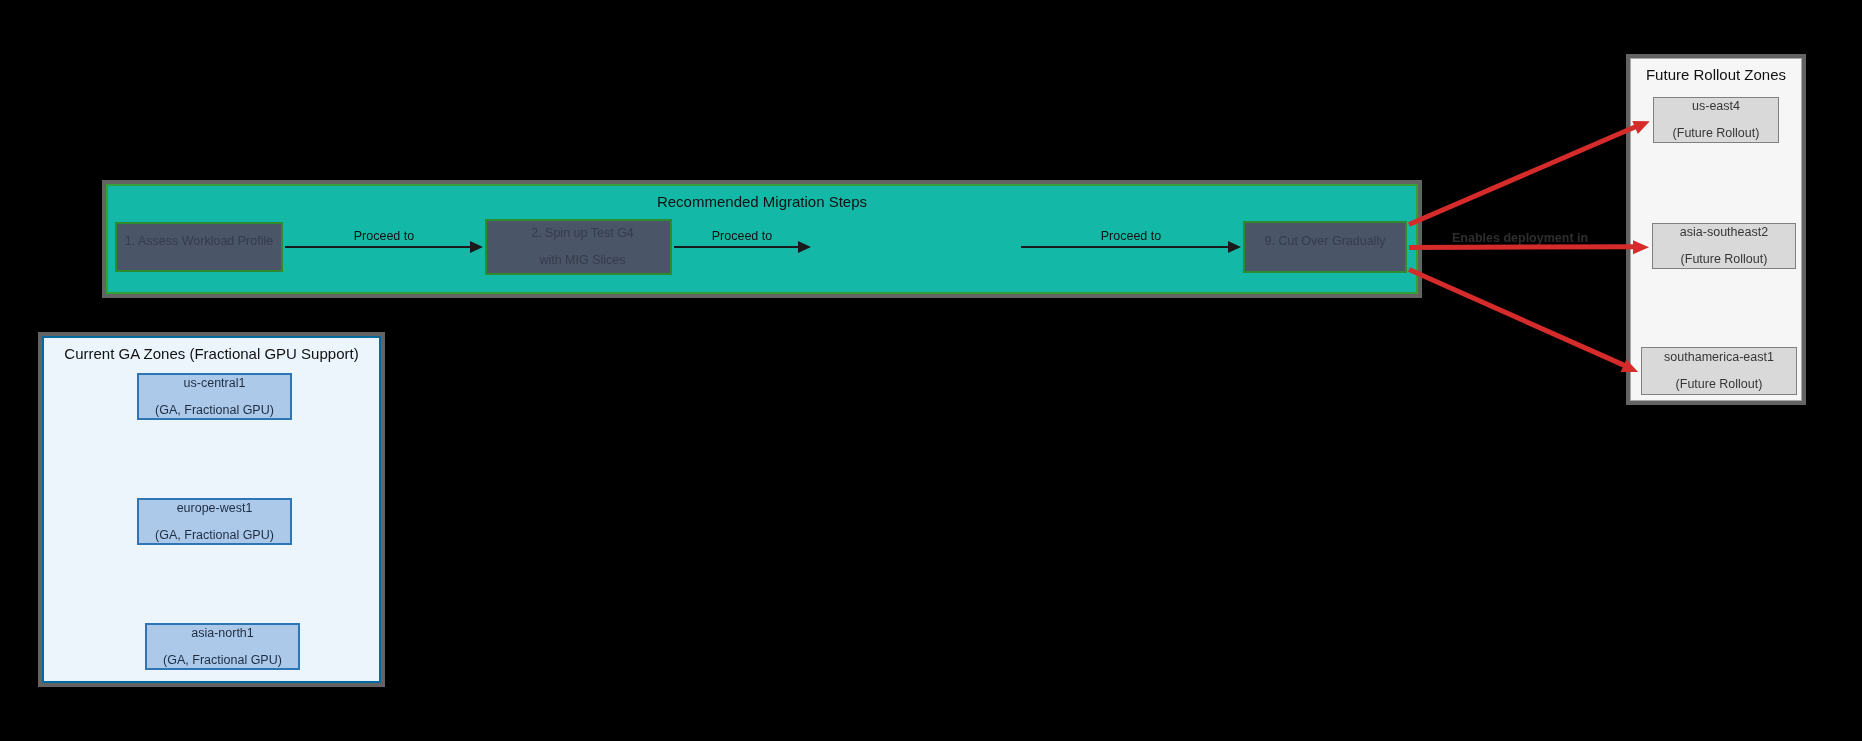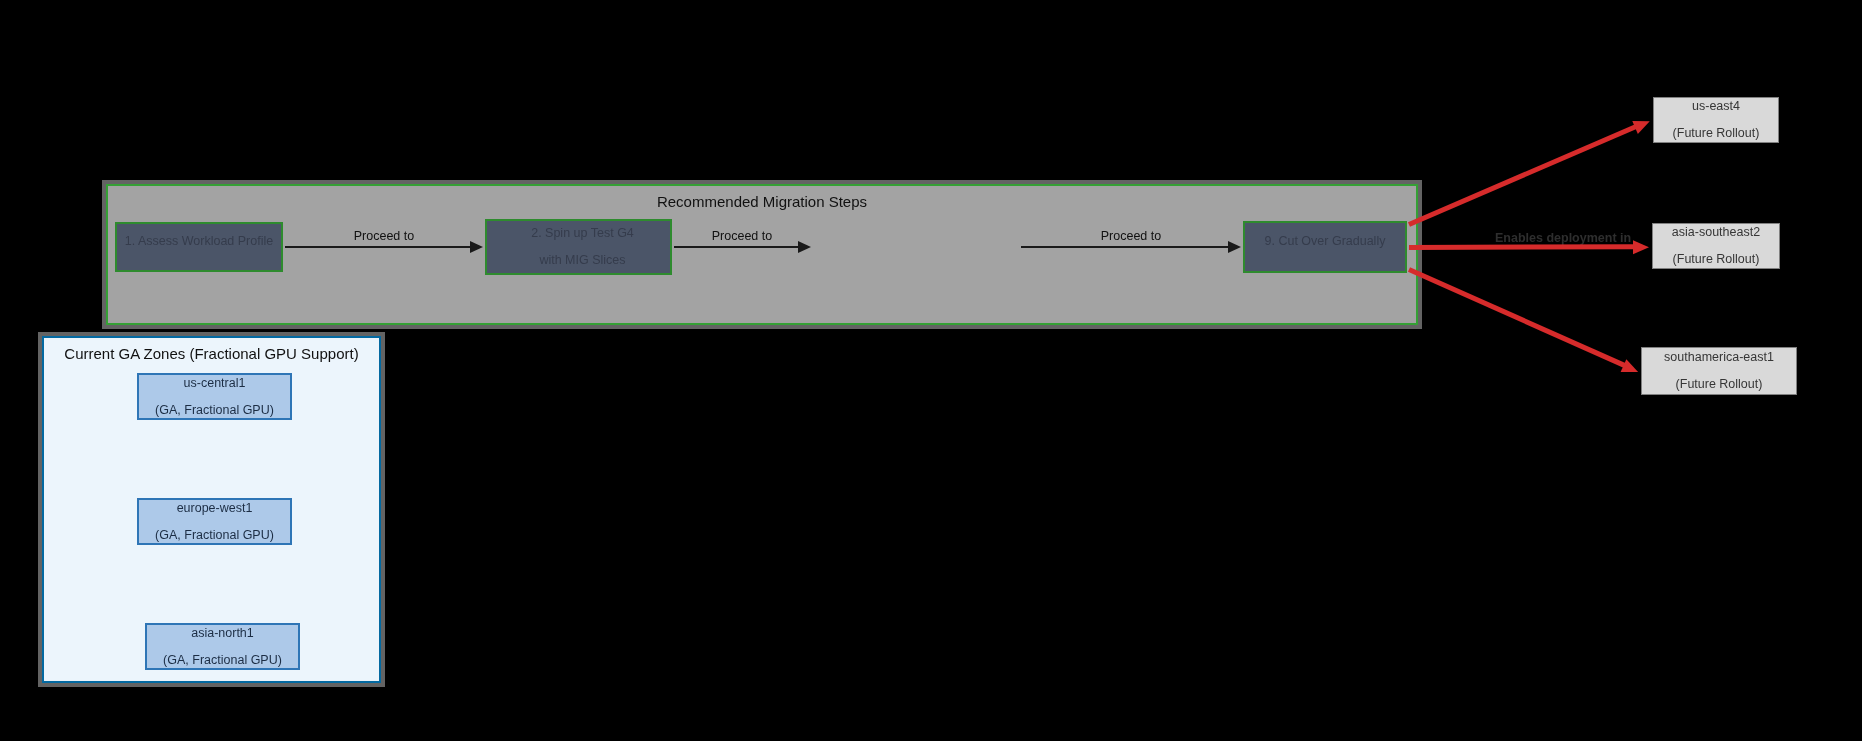--- a/index.html
+++ b/index.html
@@ -1,38 +1,38 @@
 <!DOCTYPE html>
 <html><head>
 <meta charset="utf-8">
 <style>
   html,body{margin:0;padding:0;background:#000;}
   .canvas{position:relative;width:1862px;height:741px;background:#000;overflow:hidden;
           font-family:"Liberation Sans","DejaVu Sans",sans-serif;}
   .cluster{position:absolute;box-sizing:border-box;outline:4px solid #636363;}
   .cluster-title{text-align:center;font-size:15px;color:#111;padding-top:7px;font-weight:400;}
-  .cluster.green{left:106px;top:184px;width:1312px;height:141px;background:#a3a3a3;border:2px solid #35a035;}
+  .cluster.green{left:106px;top:184px;width:1312px;height:110px;background:#14b8a6;border:2px solid #35a035;}
   .cluster.blue{left:42px;top:336px;width:339px;height:347px;background:#ecf5fc;border:2px solid #0369a1;}
   .cluster.gray{left:1630px;top:58px;width:172px;height:343px;background:#f6f6f6;border:1.5px solid #a9a9a9;}
   .node{position:absolute;box-sizing:border-box;display:flex;flex-direction:column;align-items:center;
         justify-content:center;text-align:center;line-height:1.18;z-index:2;gap:12px;}
   .node span{white-space:nowrap;display:block;}
   .node.step{background:#4b5568;border:2.5px solid #2e8b2e;color:#353c4c;font-size:12.5px;}
   .node.zone-ga{background:#adc9e9;border:2px solid #2e75b6;color:#1c2d44;font-size:12.5px;}
   .node.zone-future{background:#d9d9d9;border:1.5px solid #808080;color:#363636;font-size:12.5px;}
   .edge-line{position:absolute;height:2px;background:#1a1a1a;z-index:1;}
   .arrow-head{position:absolute;width:0;height:0;border-top:6px solid transparent;
               border-bottom:6px solid transparent;border-left:13px solid #1a1a1a;z-index:1;}
   .edge-label{position:absolute;transform:translateX(-50%);font-size:12.5px;color:#111;
               font-weight:500;z-index:2;white-space:nowrap;}
   .red-arrow{position:absolute;height:5px;background:#d62b2b;transform-origin:left center;z-index:4;}
   .red-arrow::after{content:"";position:absolute;right:-14px;top:-4.5px;width:0;height:0;
               border-top:7px solid transparent;border-bottom:7px solid transparent;
               border-left:16px solid #d62b2b;}
-  .red-edge-label{position:absolute;font-size:12.5px;font-weight:600;color:#2e2e2e;z-index:3;white-space:nowrap;margin-left:43px;}
+  .red-edge-label{position:absolute;font-size:12.5px;font-weight:600;color:#2e2e2e;z-index:3;white-space:nowrap;}
 </style>
 </head>
 <body>
 
 <div class="canvas">
 
   <section class="cluster green">
     <div class="cluster-title">Recommended Migration Steps</div>
   </section>
 
@@ -71,26 +71,29 @@
   </div>
   <div class="node zone-ga" style="left:137px;top:498px;width:155px;height:47px;">
     <span>europe-west1</span>
     <span>(GA, Fractional GPU)</span>
   </div>
   <div class="node zone-ga" style="left:145px;top:623px;width:155px;height:47px;">
     <span>asia-north1</span>
     <span>(GA, Fractional GPU)</span>
   </div>
 
+  <section class="cluster gray">
+    <div class="cluster-title">Future Rollout Zones</div>
+  </section>
 
   <div class="node zone-future" style="left:1653px;top:97px;width:126px;height:46px;">
     <span>us-east4</span>
     <span>(Future Rollout)</span>
   </div>
-  <div class="node zone-future" style="left:1652px;top:223px;width:128px;height:46px;">
+  <div class="node zone-future" style="left:1652px;top:223px;width:144px;height:46px;">
     <span>asia-southeast2</span>
     <span>(Future Rollout)</span>
   </div>
   <div class="node zone-future" style="left:1641px;top:347px;width:156px;height:48px;">
     <span>southamerica-east1</span>
     <span>(Future Rollout)</span>
   </div>
 
   <div class="red-arrow" style="left:1409px;top:221.5px;width:248px;transform:rotate(-23.34deg);"></div>
   <div class="red-arrow" style="left:1409px;top:244.5px;width:226px;transform:rotate(-0.2deg);"></div>

